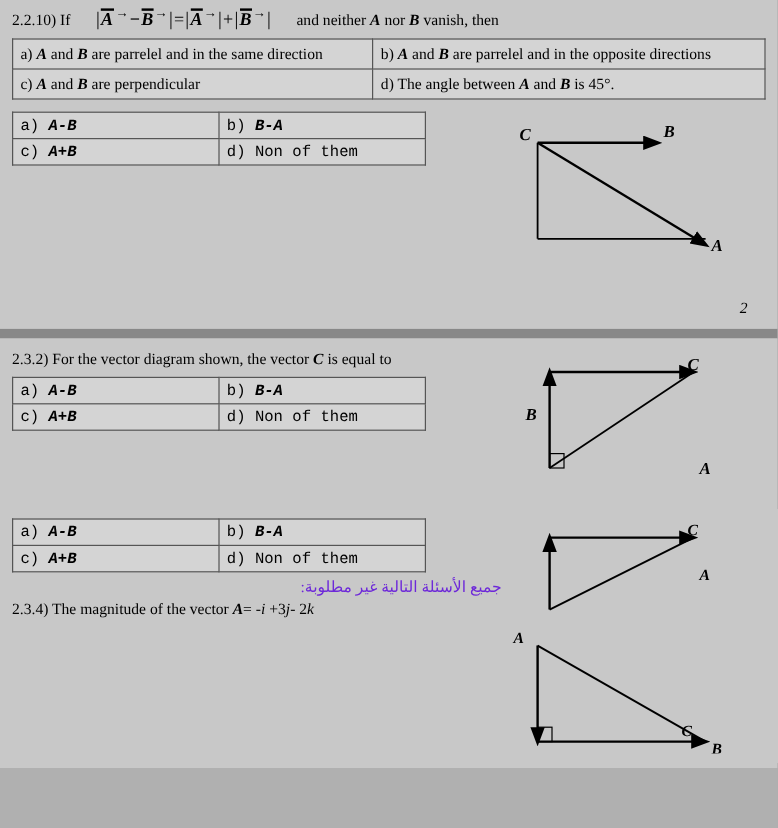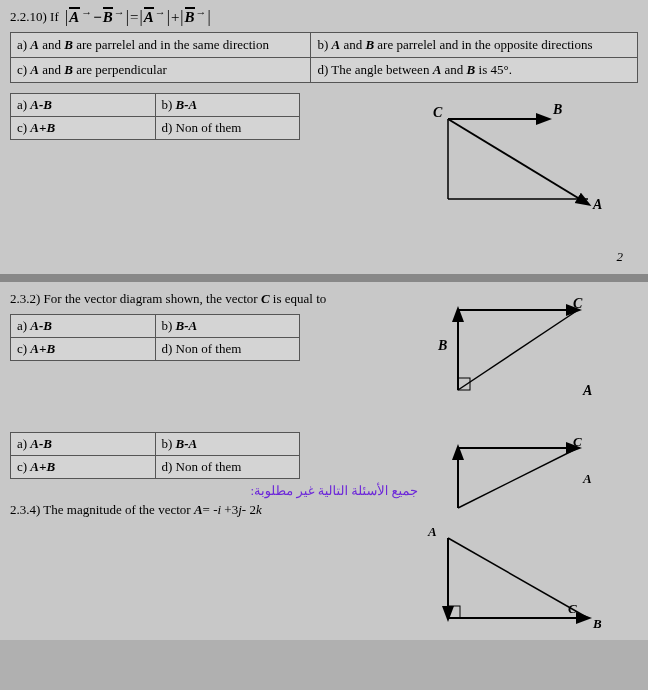--- a/index.html
+++ b/index.html
@@ -24,24 +24,25 @@
       background: #888;
     }
     .question-title {
       font-size: 13px;
       margin-bottom: 6px;
       line-height: 1.4;
     }
     
     
     .answer-table {
-      width: 290px;
+      width: 345px;
       border-collapse: collapse;
       margin-top: 4px;
       margin-bottom: 1px;
+      font-family: Liberation Mono, monospace;
     }
     .answer-table td {
       border: 1px solid #555;
       padding: 3px 6px;
       width: 50%;
       font-size: 13px;
       background: #d4d4d4;
     }
     
     
@@ -94,21 +95,21 @@
       width: 220px;
       flex-shrink: 0;
     }
     
     
     .eq-line {
       font-size: 14px;
       margin-bottom: 6px;
       display: flex;
       align-items: center;
-      gap: 3px;
+      gap: 18px;
     }
     .bar-letter {
       position: relative;
       display: inline-block;
     }
     .bar-letter::after {
       content: '';
       position: absolute;
       top: -2px;
       left: 0;
@@ -138,20 +139,21 @@
         <span style="font-style:normal; font-weight:normal; font-size:16px;">|</span>
         <span class="bar-letter"><em><b>A</b></em></span>
         <span style="font-size:11px; font-style:normal; position:relative; top:-6px;">→</span>
         <span style="font-style:normal; font-weight:normal; font-size:16px;">|</span>
         <span style="font-style:normal; font-weight:normal;"> + </span>
         <span style="font-style:normal; font-weight:normal; font-size:16px;">|</span>
         <span class="bar-letter"><em><b>B</b></em></span>
         <span style="font-size:11px; font-style:normal; position:relative; top:-6px;">→</span>
         <span style="font-style:normal; font-weight:normal; font-size:16px;">|</span>
       </span>
+      <span style="font-size:13px;">&nbsp;and neither <em><b>A</b></em> nor <em><b>B</b></em> vanish, then</span>
     </div>
 
     <table class="q2210-table">
       <tbody>
           <tr>
         <td>a) <em><b>A</b></em> and <em><b>B</b></em> are parrelel and in the same direction</td>
         <td>b) <em><b>A</b></em> and <em><b>B</b></em> are parrelel and in the opposite directions</td>
       </tr>
       <tr>
         <td>c) <em><b>A</b></em> and <em><b>B</b></em> are perpendicular</td>

